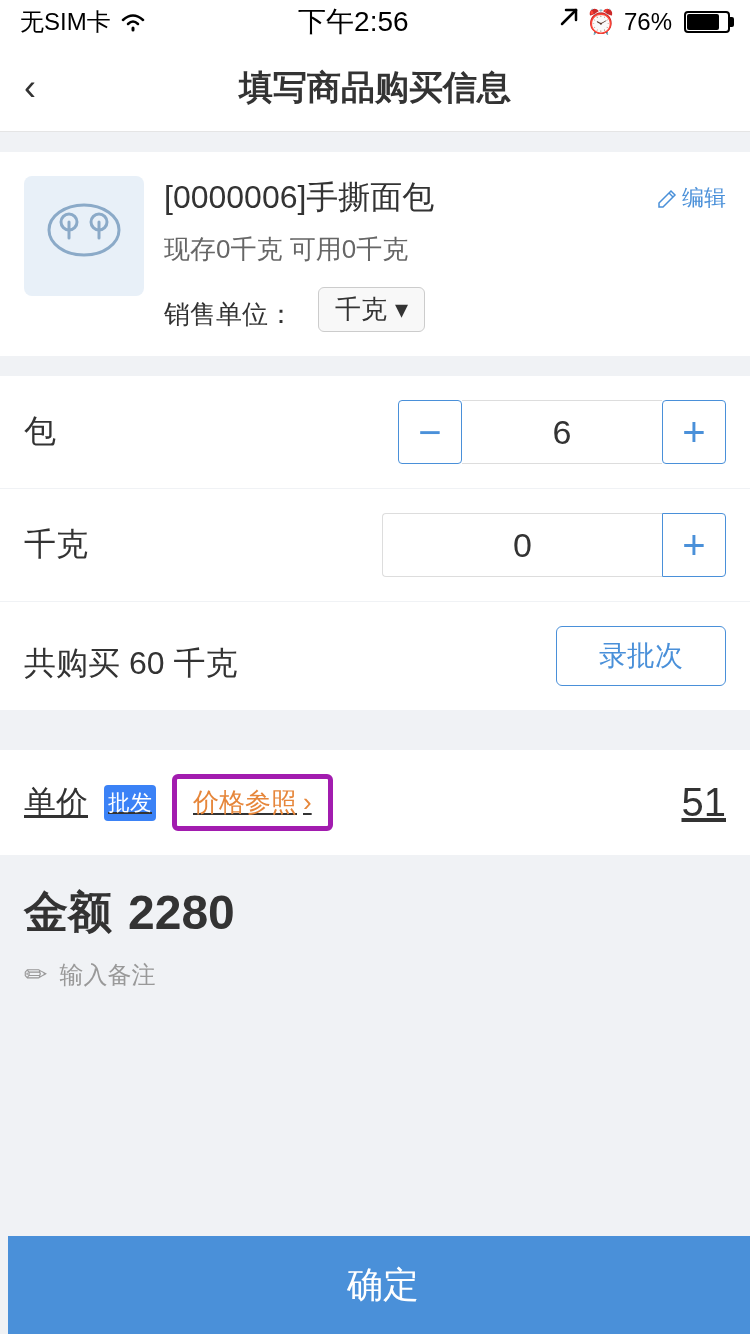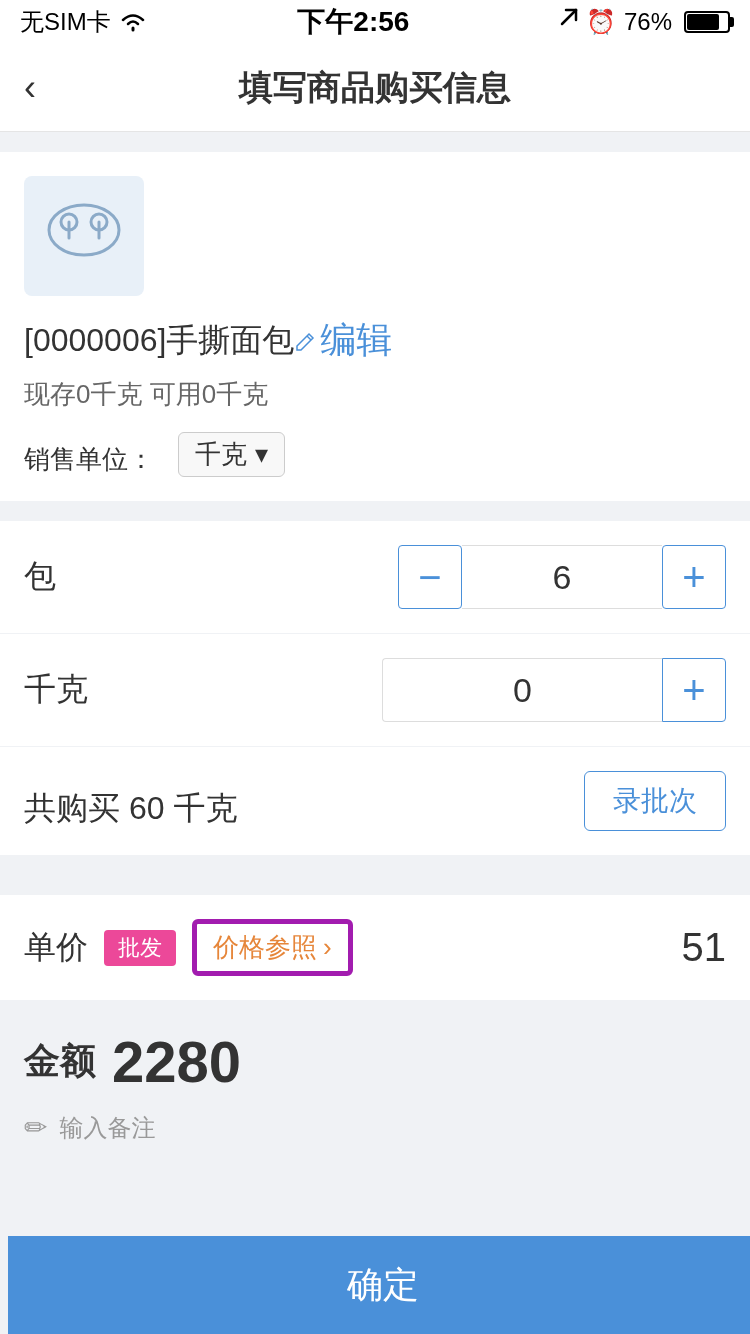--- a/index.html
+++ b/index.html
@@ -25,21 +25,21 @@
       font-size: 24px;
       color: #000;
     }
     .status-left {
       display: flex;
       align-items: flex-end;
       gap: 8px;
     }
     .status-center {
       font-size: 28px;
-      font-weight: 700;
+      font-weight: 400;
     }
     .status-right {
       display: flex;
       align-items: center;
       gap: 8px;
       font-size: 24px;
     }
     .battery-icon {
       display: inline-block;
       width: 46px;
@@ -95,21 +95,20 @@
     }
 
     
     .product-card {
       background: #fff;
       margin-top: 20px;
       padding: 24px;
       display: flex;
       align-items: flex-start;
       gap: 20px;
-      flex-direction: column;
     }
     .product-image {
       width: 120px;
       height: 120px;
       background: #e8f0f8;
       border-radius: 8px;
       display: flex;
       align-items: center;
       justify-content: center;
       flex-shrink: 0;
@@ -125,21 +124,21 @@
       display: flex;
       justify-content: space-between;
       align-items: center;
     }
     .product-name {
       font-size: 32px;
       font-weight: 500;
       color: #333;
     }
     .edit-btn {
-      font-size: 36px;
+      font-size: 22px;
       color: #4a90d9;
       display: flex;
       align-items: center;
       gap: 4px;
     }
     .product-stock {
       font-size: 26px;
       color: #666;
       margin-top: 12px;
     }
@@ -239,47 +238,48 @@
       justify-content: space-between;
       padding: 24px 24px;
     }
     .total-label {
       font-size: 32px;
       color: #333;
     }
     .record-batch-btn {
       border: 1px solid #4a90d9;
       border-radius: 6px;
-      padding: 10px 28px;
+      padding: 10px 42px;
       font-size: 28px;
       color: #4a90d9;
       background: #fff;
       cursor: pointer;
     }
 
     
     .price-section {
       background: #fff;
       margin-top: 20px;
       padding: 24px;
+      text-decoration: underline;
     }
     .price-row {
       display: flex;
       align-items: center;
       gap: 16px;
     }
     .price-label {
       font-size: 32px;
       color: #333;
     }
     .price-tag-batch {
-      background: #ec4899;
+      background: #3b82f6;
       color: #fff;
       font-size: 22px;
-      padding: 3px 14px;
+      padding: 3px 4px;
       border-radius: 4px;
     }
     .price-ref-btn {
       border: 5px solid #a21caf;
       border-radius: 6px;
       padding: 6px 16px;
       font-size: 26px;
       color: #e6863a;
       background: #fff;
       cursor: pointer;
@@ -300,26 +300,26 @@
       padding: 24px 24px 0 24px;
       margin-top: 4px;
     }
     .amount-row {
       display: flex;
       align-items: center;
       gap: 16px;
       padding: 0 0 16px 0;
     }
     .amount-label {
-      font-size: 36px;
+      font-size: 44px;
       font-weight: 600;
       color: #333;
     }
     .amount-value {
-      font-size: 58px;
+      font-size: 48px;
       font-weight: 600;
       color: #333;
     }
     .note-row {
       display: flex;
       align-items: center;
       gap: 12px;
       padding-bottom: 24px;
     }
     .note-icon {

